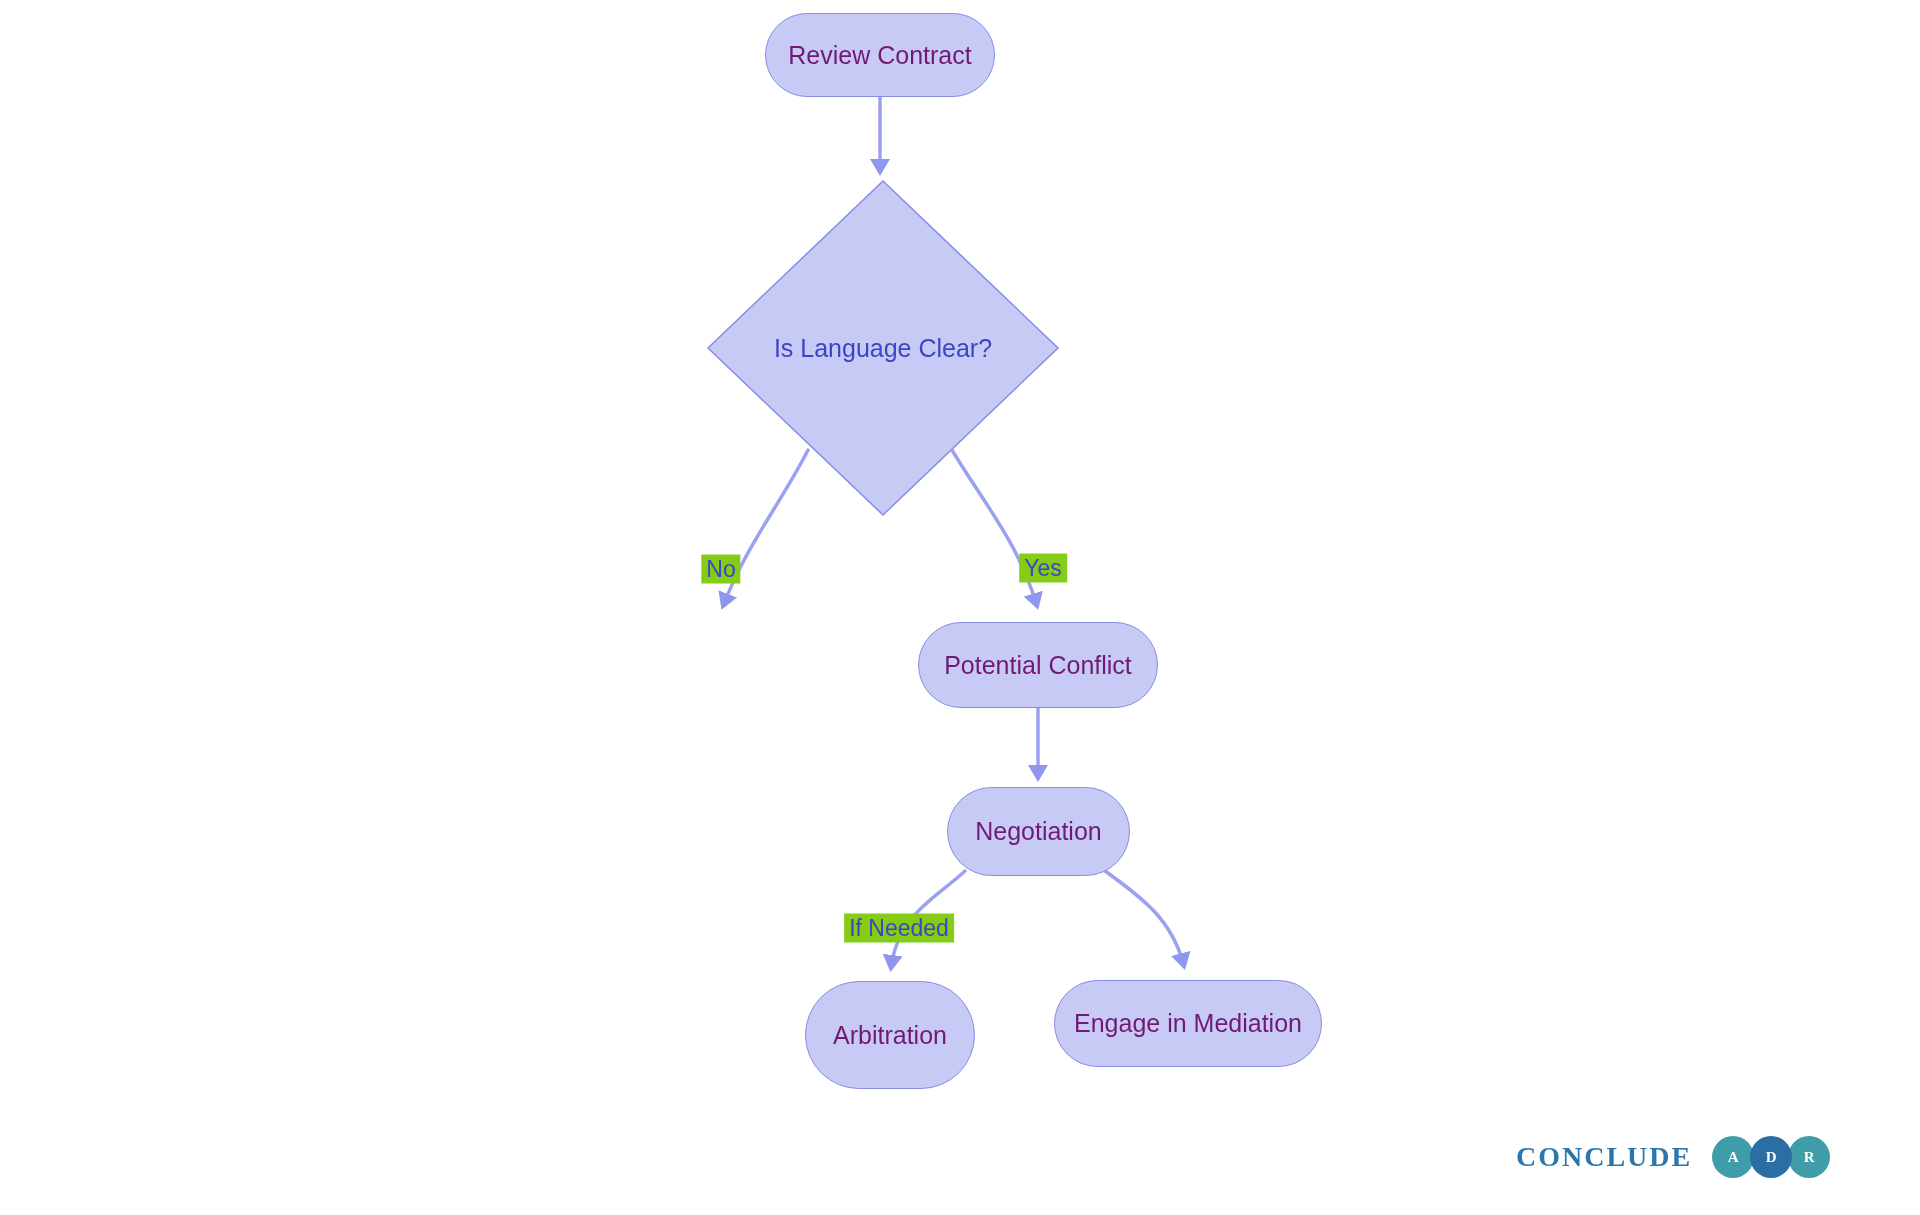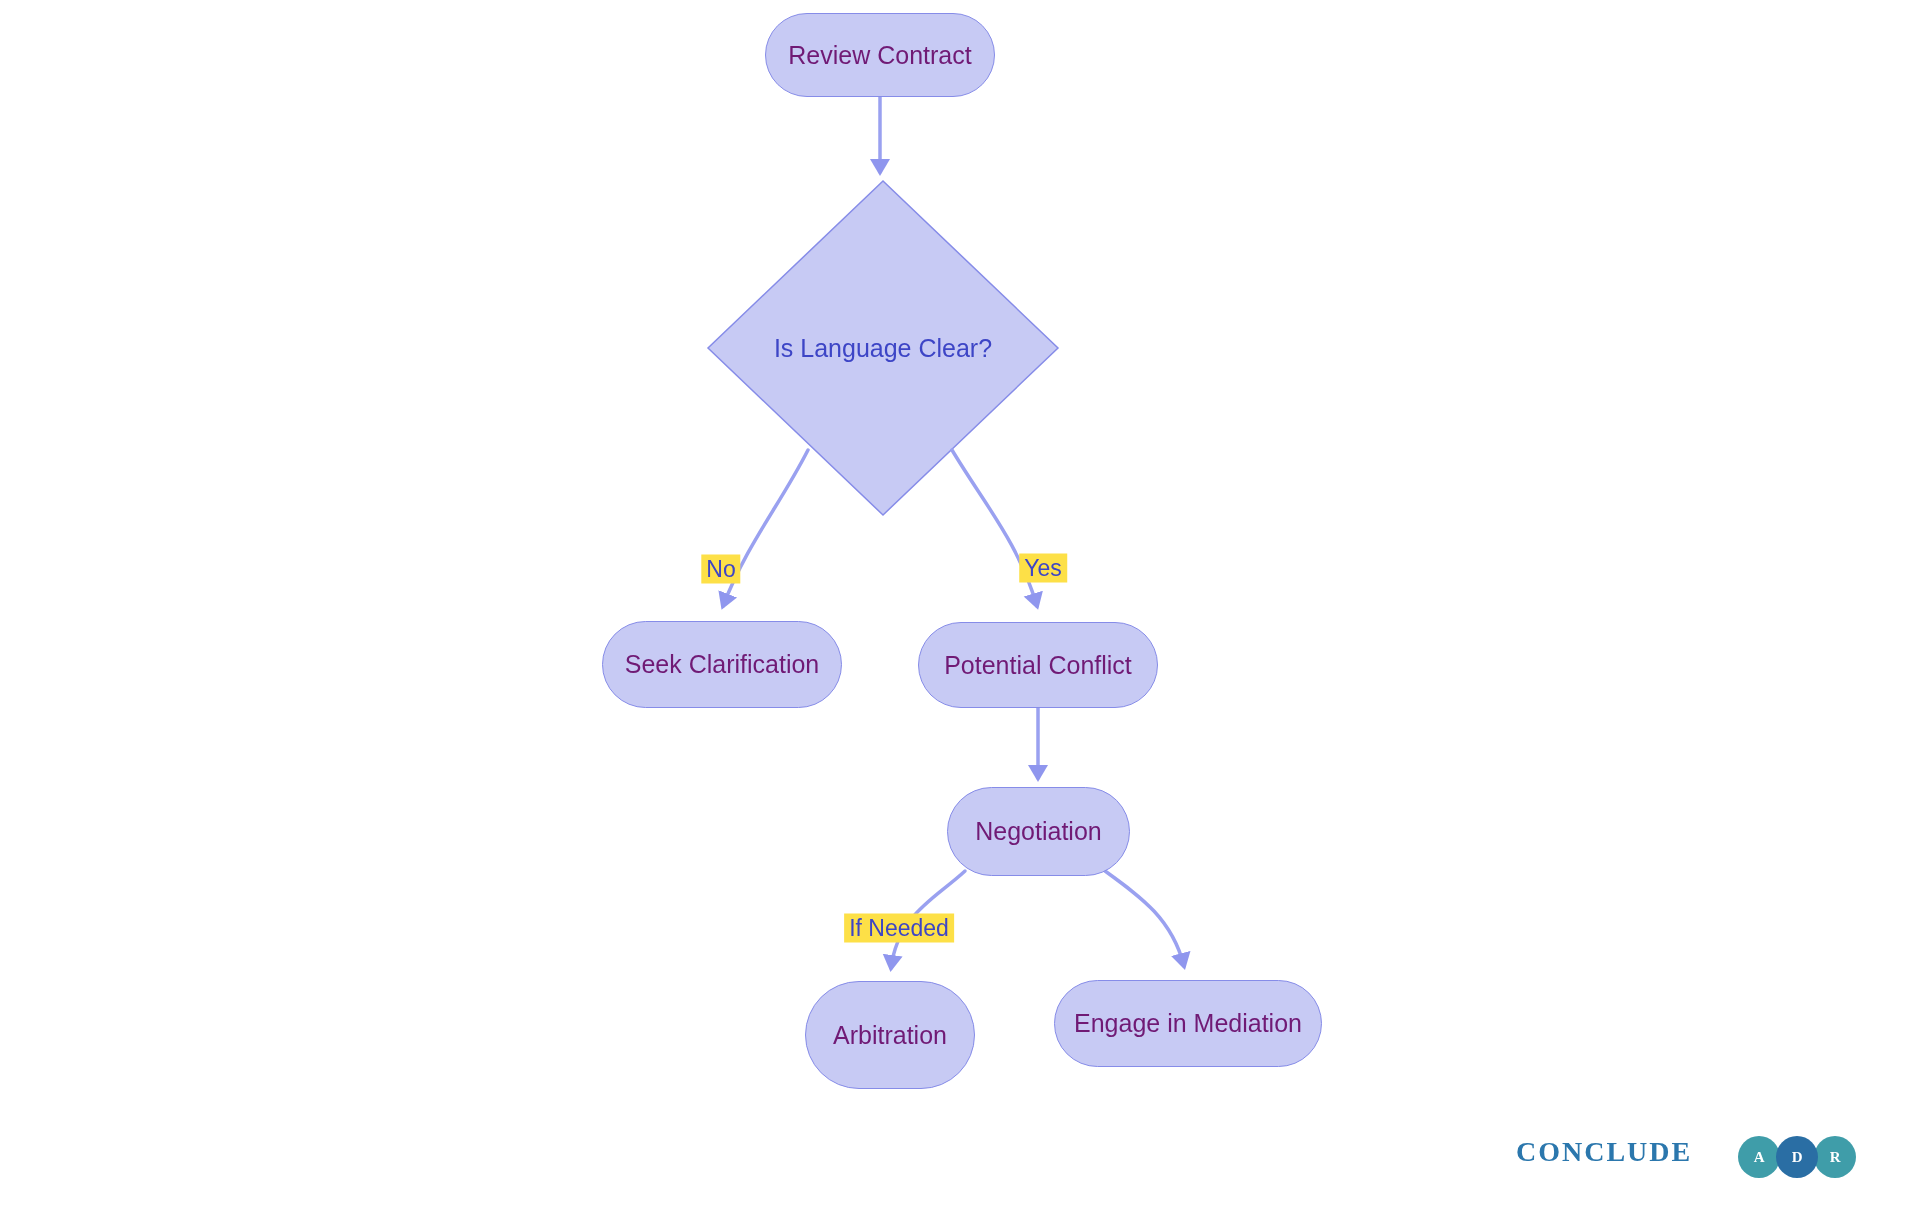--- a/index.html
+++ b/index.html
@@ -39,33 +39,33 @@
     align-items: center;
     justify-content: center;
     color: #3d45c6;
     font-size: 25px;
     white-space: nowrap;
     pointer-events: none;
   }
   .edge-label {
     position: absolute;
     transform: translate(-50%, -50%);
-    background: #fde047;
+    background: #84cc16;
     padding: 1px 5px;
     color: #3d45c6;
     font-size: 23px;
     white-space: nowrap;
   }
   .logo {
     position: absolute;
     left: 1516px;
     top: 1136px;
     height: 42px;
     display: flex;
-    gap: 26px;
+    align-items: center;
   }
   .wordmark {
     font-family: "Liberation Serif", serif;
     font-weight: bold;
     font-size: 28px;
     letter-spacing: 2px;
     color: #2b77ad;
   }
   .adr-circles {
     display: flex;
@@ -108,21 +108,20 @@
     <path d="M 952 450 C 985 505, 1018 542, 1037 606" fill="none" stroke="#9aa1f0" stroke-width="3.5" stroke-linecap="round" marker-end="url(#arrow)"></path>
     <path d="M 1038 708 L 1038 778" fill="none" stroke="#9aa1f0" stroke-width="3.5" stroke-linecap="round" marker-end="url(#arrow)"></path>
     <path d="M 965 871 C 936 898, 898 914, 891 968" fill="none" stroke="#9aa1f0" stroke-width="3.5" stroke-linecap="round" marker-end="url(#arrow)"></path>
     <path d="M 1105 871 C 1141 897, 1172 919, 1184 966" fill="none" stroke="#9aa1f0" stroke-width="3.5" stroke-linecap="round" marker-end="url(#arrow)"></path>
   </svg>
 
   <div class="node pill" style="left:765px; top:13px; width:230px; height:84px;">Review Contract</div>
 
   <div class="diamond-label" style="left:708px; top:181px; width:350px; height:334px;">Is Language Clear?</div>
 
-  <div class="node pill" style="left:602px; top:621px; width:240px; height:87px;">Seek Clarification</div>
 
   <div class="node pill" style="left:918px; top:622px; width:240px; height:86px;">Potential Conflict</div>
 
   <div class="node pill" style="left:947px; top:787px; width:183px; height:89px;">Negotiation</div>
 
   <div class="node pill" style="left:805px; top:981px; width:170px; height:108px;">Arbitration</div>
 
   <div class="node pill" style="left:1054px; top:980px; width:268px; height:87px;">Engage in Mediation</div>
 
   <div class="edge-label" style="left:721px; top:569px;">No</div>

